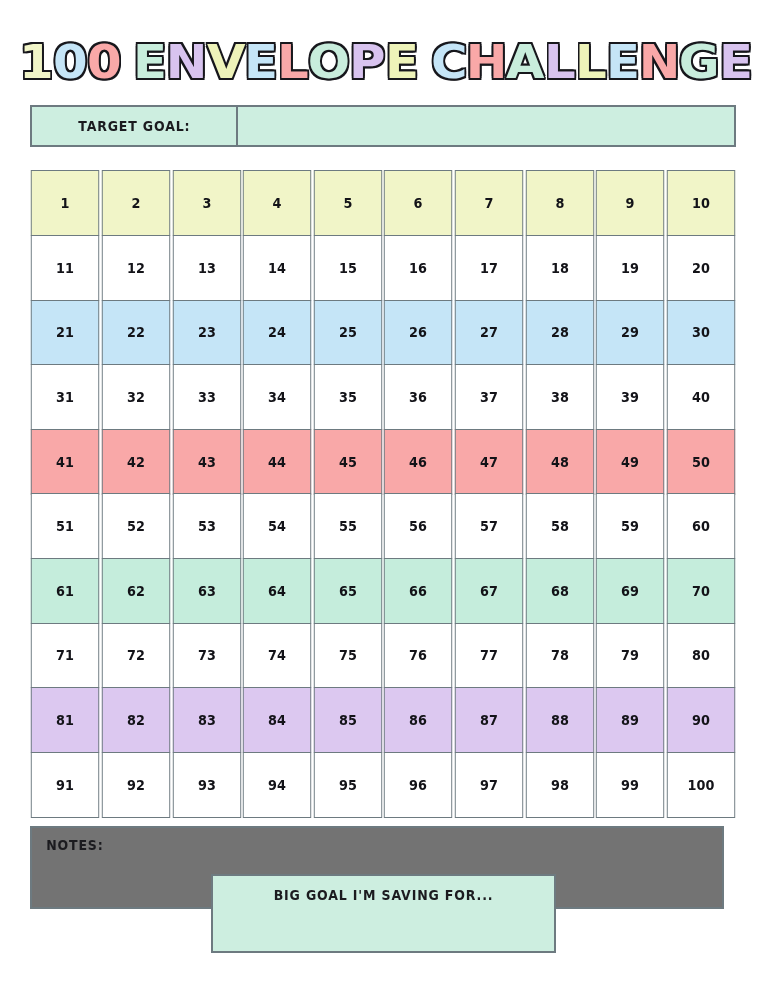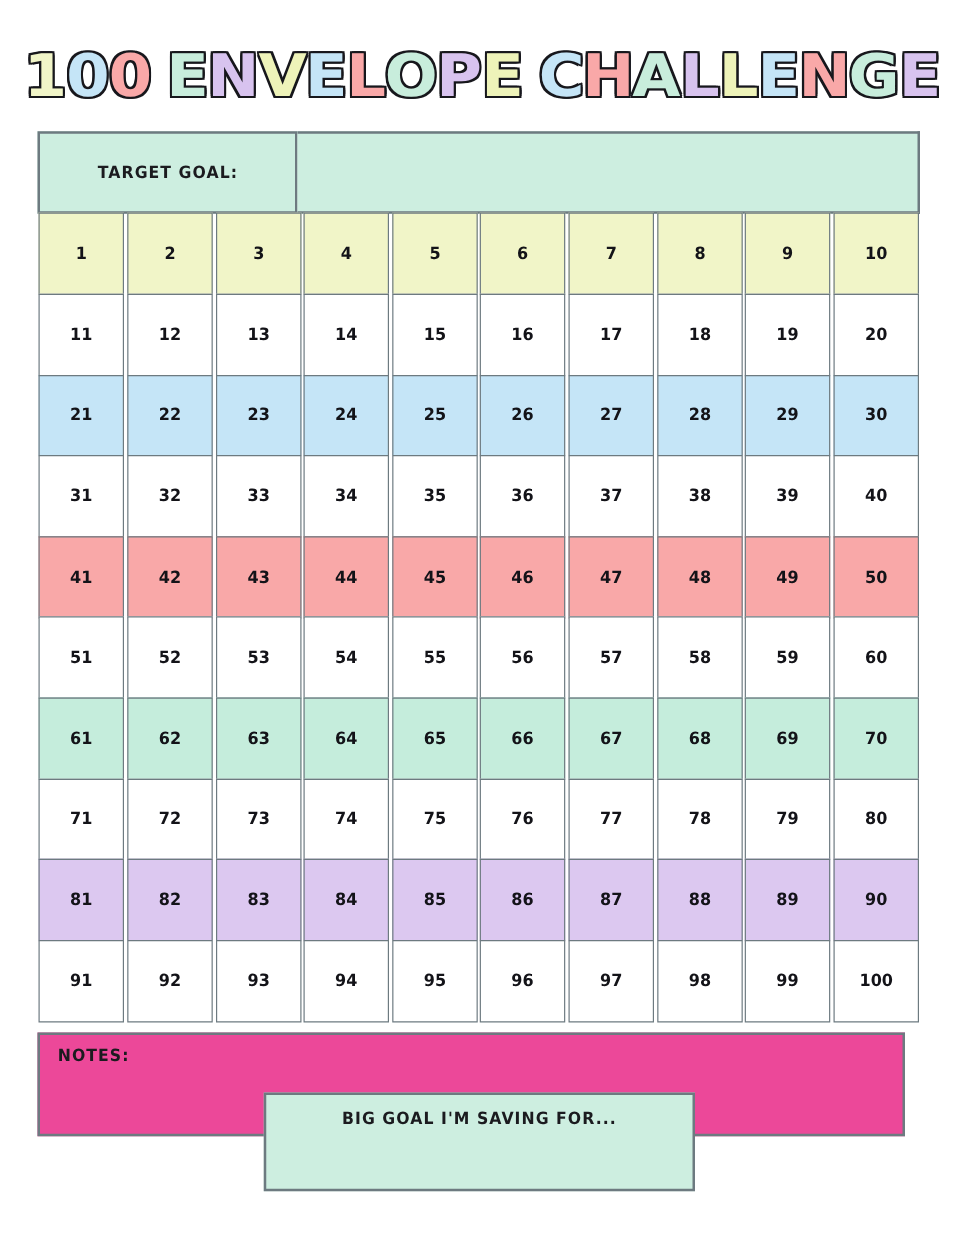--- a/index.html
+++ b/index.html
@@ -46,21 +46,21 @@
     transform: scaleX(1.06);
   }
   #title .sp { display: inline-block; width: 13px; }
 
   
   #target-goal {
     position: absolute;
     left: 30px;
     top: 105px;
     width: 706px;
-    height: 66px;
+    height: 42px;
     display: flex;
     box-sizing: border-box;
   }
   #target-goal .tg-label-cell {
     width: 208px;
     background: #cdeee0;
     border: 2px solid #6d7a80;
     box-sizing: border-box;
     display: flex;
     align-items: center;
@@ -108,21 +108,21 @@
     transform: scaleX(0.95);
   }
 
   
   #notes {
     position: absolute;
     left: 30px;
     top: 826px;
     width: 694px;
     height: 83px;
-    background: #ec4899;
+    background: #737373;
     border: 2.5px solid #6d7a80;
     box-sizing: border-box;
   }
   #notes .notes-label {
     position: absolute;
     left: 12px;
     top: 9px;
   }
   #big-goal {
     position: absolute;

